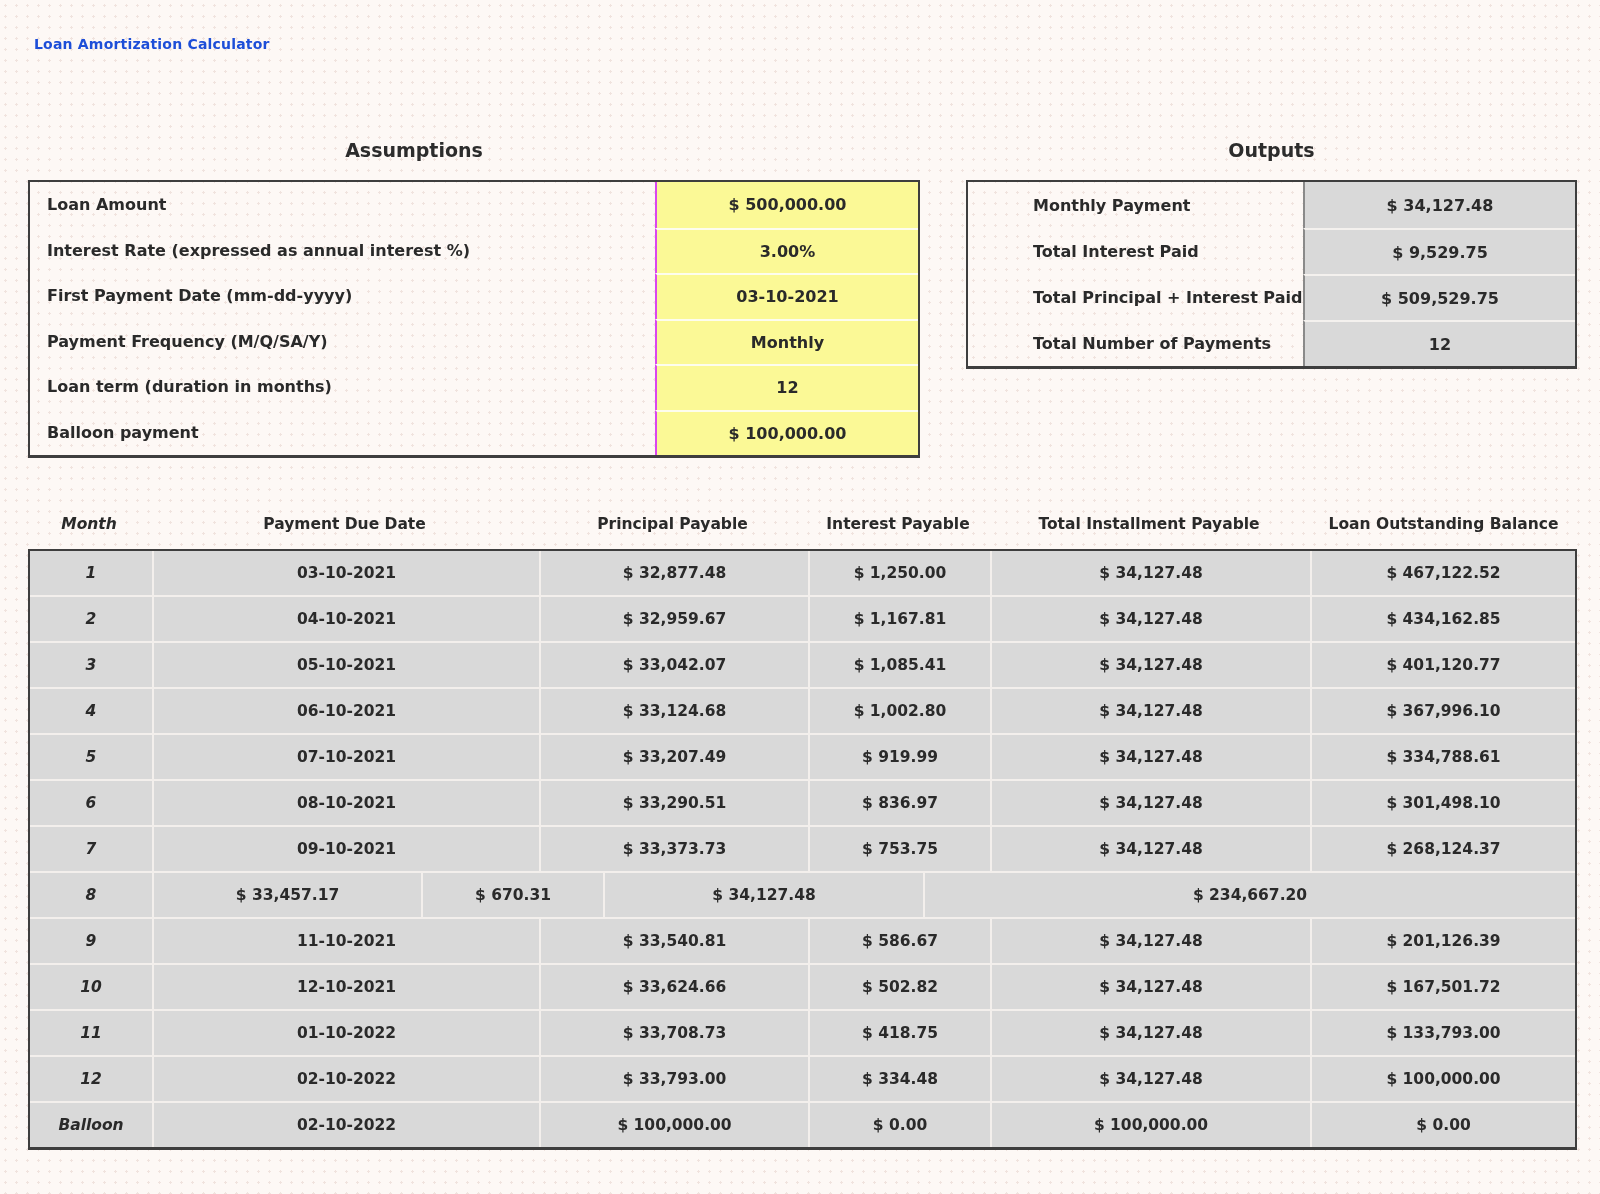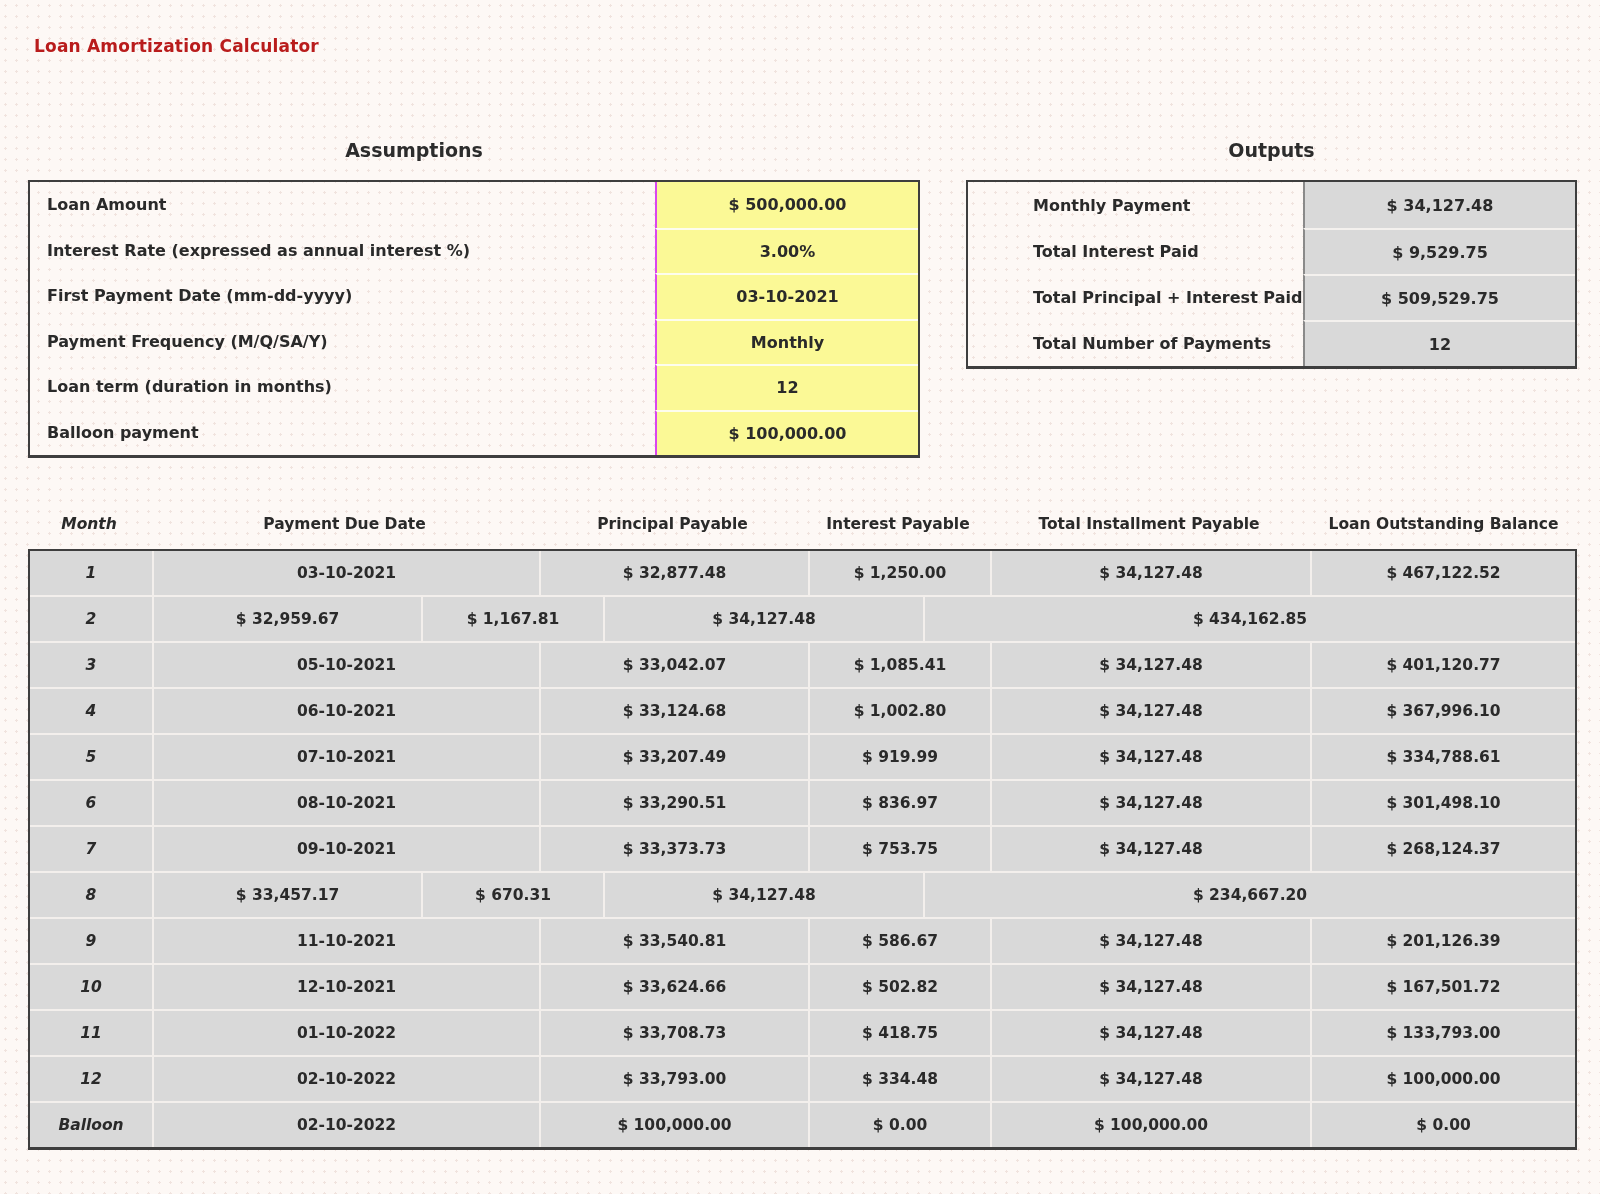--- a/index.html
+++ b/index.html
@@ -9,21 +9,21 @@
     font-weight:700;
     color:#2a2a2a;
     background-color:#fdf8f5;
     background-image:radial-gradient(#f0e3de 1px, transparent 1.4px);
     background-size:11px 11px;
     position:relative;
     overflow:hidden;
   }
   .page { position:absolute; inset:0; }
 
-  .title { position:absolute; left:34px; top:36px; font-size:17px; letter-spacing:0.2px; color:#b91c1c; }
+  .title { position:absolute; left:34px; top:36px; font-size:14px; letter-spacing:0.2px; color:#1d4ed8; }
 
   .section-heading { position:absolute; top:139px; font-size:19px; text-align:center; color:#2c2c2c; }
   .assumptions-heading { left:28px; width:772px; }
   .outputs-heading { left:966px; width:611px; }
 
   
   .kv-table { position:absolute; top:180px; border:2px solid var(--border-dark); border-bottom-width:3px; background:transparent; }
   .assumptions-table { left:28px; width:892px; }
   .outputs-table { left:966px; width:611px; }
   .kv-row { display:flex; }
@@ -117,20 +117,21 @@
       <div class="s-row">
         <div class="s-cell c0">1</div>
         <div class="s-cell c1">03-10-2021</div>
         <div class="s-cell c2">$ 32,877.48</div>
         <div class="s-cell c3">$ 1,250.00</div>
         <div class="s-cell c4">$ 34,127.48</div>
         <div class="s-cell c5">$ 467,122.52</div>
       </div>
       <div class="s-row">
         <div class="s-cell c0">2</div>
+        <div class="s-cell c1">04-10-2021</div>
         <div class="s-cell c2">$ 32,959.67</div>
         <div class="s-cell c3">$ 1,167.81</div>
         <div class="s-cell c4">$ 34,127.48</div>
         <div class="s-cell c5">$ 434,162.85</div>
       </div>
       <div class="s-row">
         <div class="s-cell c0">3</div>
         <div class="s-cell c1">05-10-2021</div>
         <div class="s-cell c2">$ 33,042.07</div>
         <div class="s-cell c3">$ 1,085.41</div>

